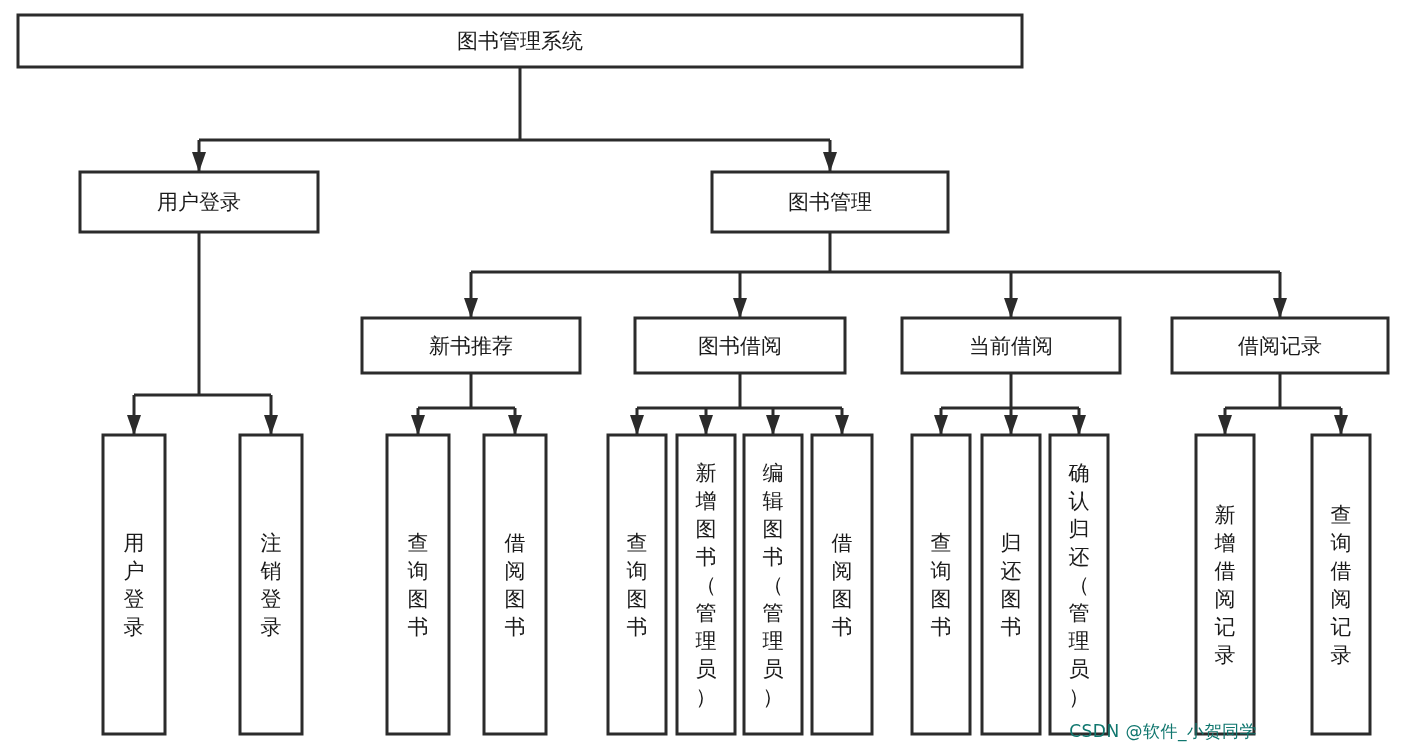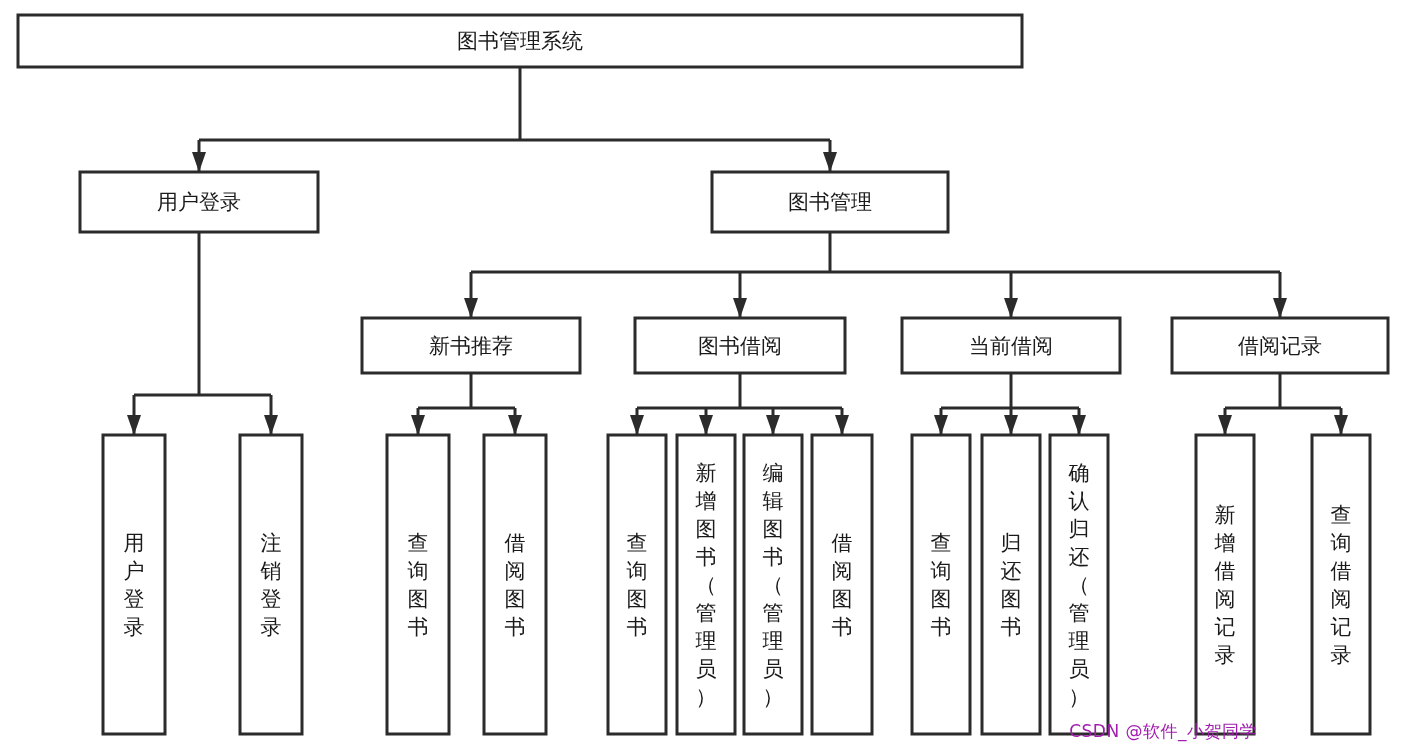--- a/index.html
+++ b/index.html
@@ -53,21 +53,21 @@
   .arrow-head {
     fill: #2b2b2b;
     stroke: none;
   }
   .watermark-text {
     position: absolute;
     right: 8px;
     bottom: 4px;
     font-family: "DejaVu Sans", "Liberation Sans", sans-serif;
     font-size: 17px;
-    color: #a21caf;
+    color: #0f766e;
     letter-spacing: 0.5px;
     white-space: nowrap;
     pointer-events: none;
     user-select: none;
   }
 </style>
 </head>
 <body>
 
 <div id="diagram-root">

